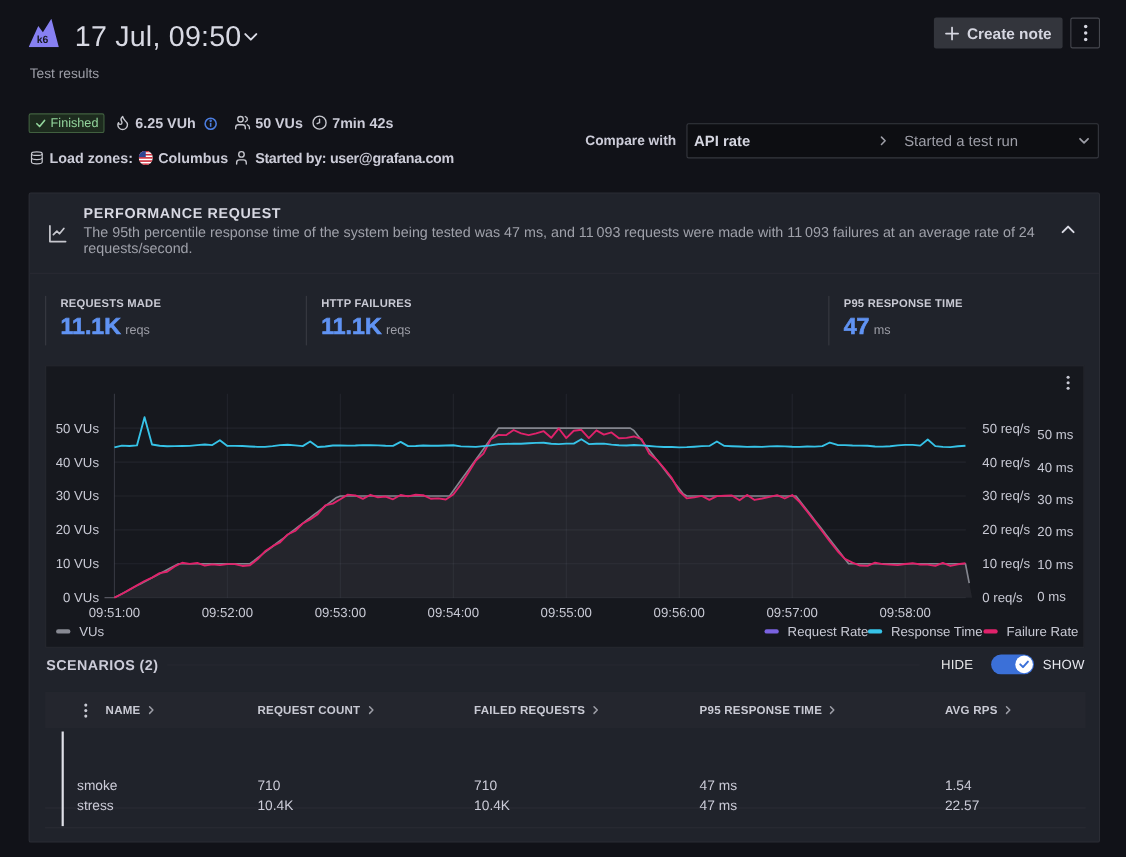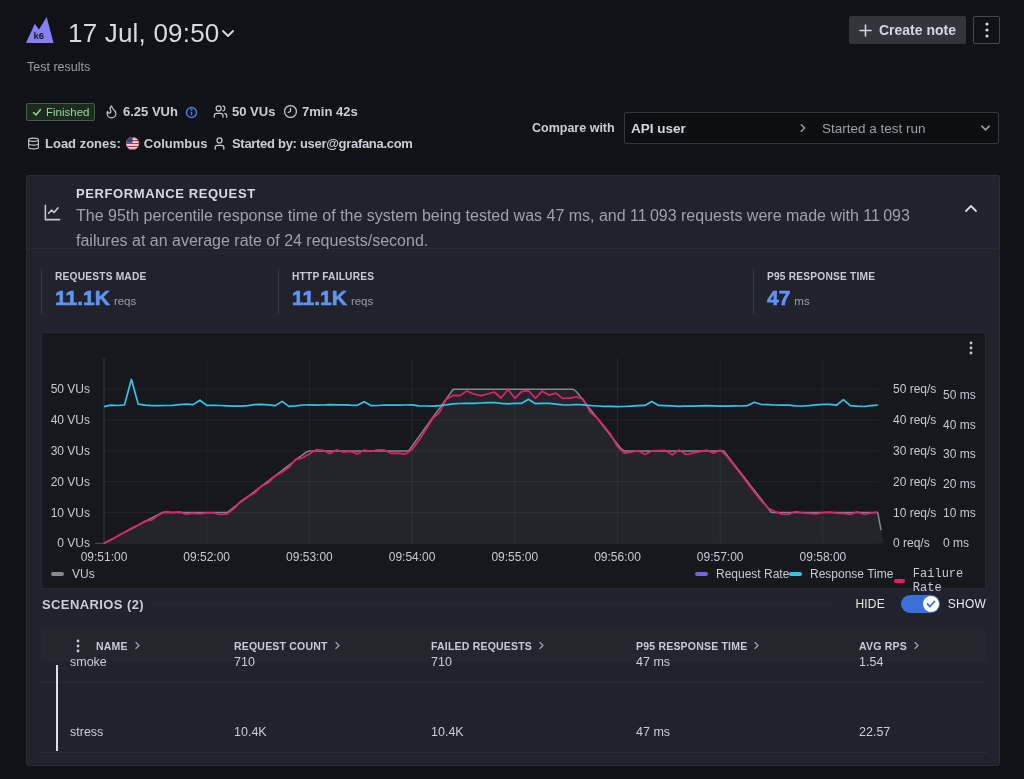--- a/index.html
+++ b/index.html
@@ -26,21 +26,21 @@
 .meta { position:absolute; display:flex; align-items:center; gap:4px; font-size:13px; font-weight:700; color:#ccccd8; }
 .meta2 { position:absolute; display:flex; align-items:center; gap:5px; font-size:13px; font-weight:700; color:#ccccd8; }
 #cmp-label { left:532px; top:121px; font-size:12.5px; font-weight:700; color:#ccccd8; }
 #cmp-box { left:624px; top:112px; width:375px; height:32px; border:1px solid #36383f; background:#0d0e12; border-radius:2px; font-size:13.5px; }
 #cmp-box > * { position:absolute; top:50%; transform:translateY(-50%); }
 
 
 #panel { left:26px; top:175px; width:974px; height:591px; background:#20232b; border:1px solid #2b2d35; border-radius:2px; }
 #ph-icon { left:16px; top:27px; }
 #ph-title { left:49px; top:10px; font-size:13px; font-weight:700; color:#d8d9e3; letter-spacing:0.6px; }
-#ph-desc { left:49px; top:27px; font-size:16px; color:#9fa1aa; line-height:25px; width:880px; }
+#ph-desc { left:49px; top:27px; font-size:13px; color:#9fa1aa; line-height:15px; width:880px; }
 #ph-chev { left:937px; top:28px; }
 #ph-band { left:0; top:0; width:972px; height:73px; border-bottom:1px solid #282a32; }
 
 
 .card { position:absolute; top:93px; width:237px; height:45px; border-left:1px solid #383a42; padding-left:13px; }
 .card .lbl { font-size:10.2px; font-weight:700; color:#c9cad4; letter-spacing:0.2px; margin-top:2px; }
 .card .val { font-size:21px; font-weight:700; color:#6093f3; -webkit-text-stroke:0.6px #6093f3; line-height:23px; margin-top:4px; display:flex; align-items:baseline; gap:4px;}
 .card .unit { font-size:11.5px; font-weight:400; color:#9d9ea7; -webkit-text-stroke:0; }
 
 
@@ -150,21 +150,21 @@
 <div class="meta2" style="left:212px; top:136px;">
   <svg class="ic" width="15" height="15" viewBox="0 0 24 24" fill="none" stroke="#c6c7ce" stroke-width="2" stroke-linecap="round" stroke-linejoin="round">
         <path d="M19 21v-2a4 4 0 0 0-4-4H9a4 4 0 0 0-4 4v2"></path>
         <circle cx="12" cy="7" r="4"></circle>
       </svg>
   <span style="letter-spacing:-0.3px">Started by: user@grafana.com</span>
 </div>
 
 <div id="cmp-label" class="abs">Compare with</div>
 <div id="cmp-box" class="abs">
-  <span style="left:6px; color:#d5d6e0; font-weight:700;">API user</span>
+  <span style="left:6px; color:#d5d6e0; font-weight:700;">API rate</span>
   <svg class="ic" width="10" height="10" viewBox="0 0 12 12" style="left:173px">
         <polyline points="4,2 8,6 4,10" fill="none" stroke="#9d9ea7" stroke-width="1.7" stroke-linecap="round" stroke-linejoin="round"></polyline>
       </svg>
   <span class="sec" style="left:197px;">Started a test run</span>
   <svg class="ic" width="11" height="11" viewBox="0 0 12 12" style="left:355px">
         <polyline points="2,4 6,8 10,4" fill="none" stroke="#9d9ea7" stroke-width="1.7" stroke-linecap="round" stroke-linejoin="round"></polyline>
       </svg>
 </div>
 
 <div id="panel" class="abs">
@@ -248,21 +248,21 @@
 </g>
 </svg>
     <svg id="chart-kebab" class="ic" width="4" height="14" viewBox="0 0 4 14">
           <circle cx="2" cy="2" r="1.4" fill="#c8c9d4"></circle>
           <circle cx="2" cy="7" r="1.4" fill="#c8c9d4"></circle>
           <circle cx="2" cy="12" r="1.4" fill="#c8c9d4"></circle>
         </svg>
     <div class="leg" style="left:9px; top:234px;"><span class="dash" style="background:#888a93"></span>VUs</div>
     <div class="leg" style="left:653px; top:234px;"><span class="dash" style="background:#7a62e0"></span>Request Rate</div>
     <div class="leg" style="left:747px; top:234px;"><span class="dash" style="background:#36c3e8"></span>Response Time</div>
-    <div class="leg" style="left:852px; top:234px;font-family:Liberation Mono, monospace;"><span class="dash" style="background:#e0226b"></span>Failure Rate</div>
+    <div class="leg" style="left:852px; top:234px;"><span class="dash" style="background:#e0226b"></span>Failure Rate</div>
   </div>
 
   <div id="sc-head" class="abs">
     <span id="sc-title">SCENARIOS (2)</span>
     <span id="sc-rule"></span>
     <span id="sc-hide">HIDE</span>
     <div id="toggle">
           <div class="knob">
             <svg class="ic" width="10" height="8" viewBox="0 0 10 8">
               <polyline points="1.5,4 4,6.5 8.5,1.5" fill="none" stroke="#3b70d8" stroke-width="1.8" stroke-linecap="round" stroke-linejoin="round"></polyline>
@@ -288,21 +288,21 @@
             <polyline points="4,2 8,6 4,10" fill="none" stroke="#9d9ea7" stroke-width="1.8" stroke-linecap="round" stroke-linejoin="round"></polyline>
           </svg></span>
     <span class="th" style="left:595px;">P95 RESPONSE TIME<svg class="ic" width="9" height="9" viewBox="0 0 12 12">
             <polyline points="4,2 8,6 4,10" fill="none" stroke="#9d9ea7" stroke-width="1.8" stroke-linecap="round" stroke-linejoin="round"></polyline>
           </svg></span>
     <span class="th" style="left:818px;">AVG RPS<svg class="ic" width="9" height="9" viewBox="0 0 12 12">
             <polyline points="4,2 8,6 4,10" fill="none" stroke="#9d9ea7" stroke-width="1.8" stroke-linecap="round" stroke-linejoin="round"></polyline>
           </svg></span>
   </div>
 
-  <div class="trow" style="top:462px; border-bottom:1px solid #2a2c34;text-align:right;">
+  <div class="trow" style="top:514px; border-bottom:1px solid #2a2c34;text-align:right;">
     <span class="cell" style="left:29px;">smoke</span>
     <span class="cell" style="left:193px;">710</span>
     <span class="cell" style="left:390px;">710</span>
     <span class="cell" style="left:595px;">47 ms</span>
     <span class="cell" style="left:818px;">1.54</span>
   </div>
   <div class="trow" style="top:532px; border-bottom:1px solid #2a2c34;">
     <span class="cell" style="left:29px;">stress</span>
     <span class="cell" style="left:193px;">10.4K</span>
     <span class="cell" style="left:390px;">10.4K</span>

